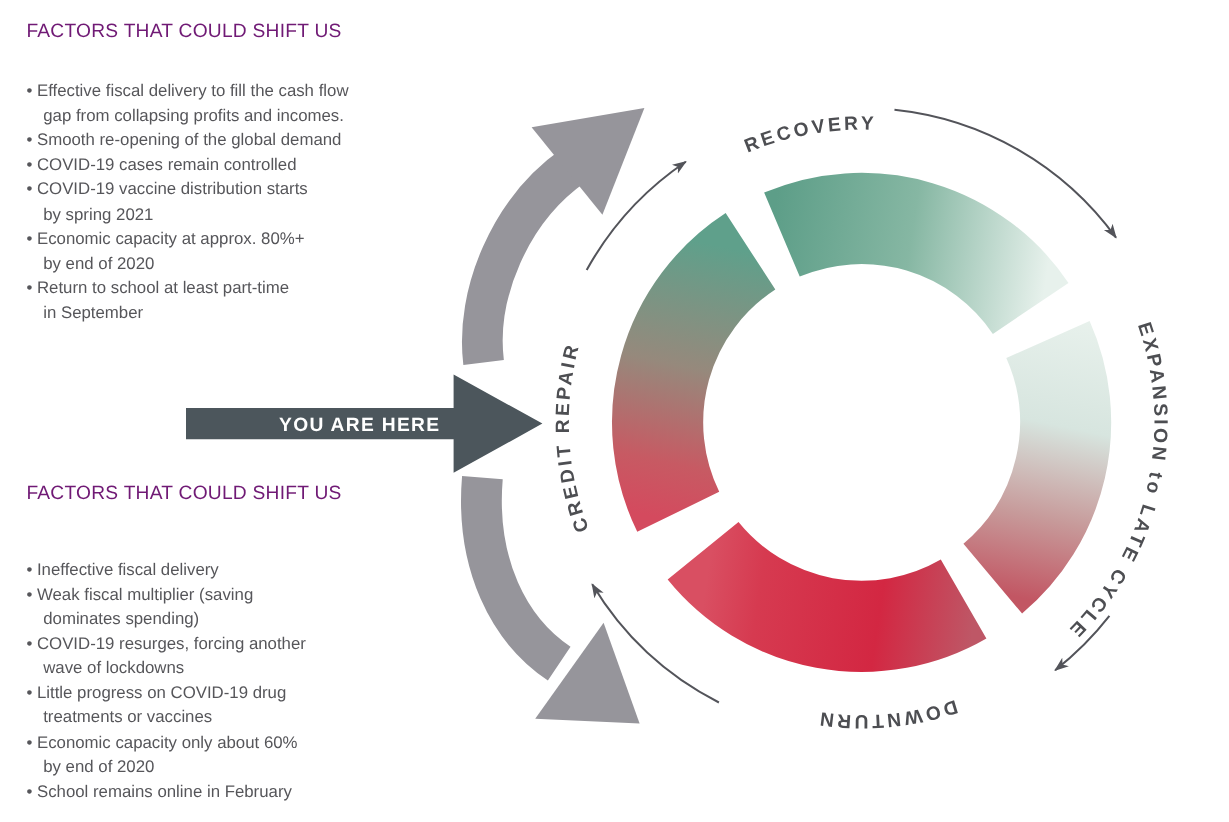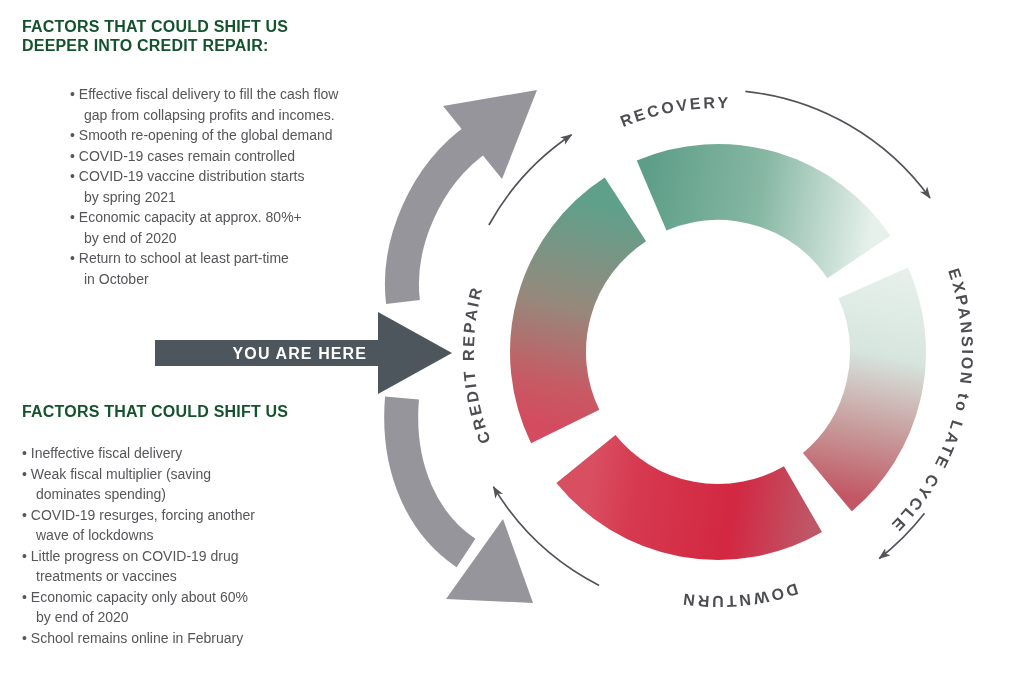--- a/index.html
+++ b/index.html
@@ -2,34 +2,34 @@
 <html><head>
 <meta charset="utf-8">
 <style>
   html,body{margin:0;padding:0;}
   body{
     width:1024px;height:685px;position:relative;background:#ffffff;overflow:hidden;
     font-family:"Liberation Sans", sans-serif;
   }
   .factors{position:absolute;width:408px;}
   .factors-heading{
-    font-size:16px;font-weight:bold;color:#14532d;line-height:19px;letter-spacing:0.2px;
+    font-size:16px;font-weight:normal;color:#701a75;line-height:19px;letter-spacing:0.2px;
   }
   .factors ul{
     list-style:none;margin:0;padding:0;
     font-size:14px;line-height:20.5px;color:#56565a;
   }
   .factors ul li{
     white-space:pre;padding-left:14px;text-indent:-14px;
   }
   .factors ul li::before{content:"\2022  ";}
   #factors-deeper{left:22px;top:17px;}
-  #factors-deeper ul{margin-top:29px;margin-left:48px;}
+  #factors-deeper ul{margin-top:29px;}
   #factors-back{left:22px;top:402px;}
-  #factors-back ul{margin-top:22px;}
+  #factors-back ul{margin-top:43px;}
   #cycle-svg{position:absolute;left:0;top:0;}
   .cycle-label{
     font-size:16px;font-weight:bold;letter-spacing:2.6px;fill:#4d4e52;
   }
   .you-are-here-label{
     font-size:16px;font-weight:bold;letter-spacing:1.1px;fill:#ffffff;
   }
 </style>
 </head>
 <body>
@@ -110,33 +110,32 @@
 
   <g>
     <path d="M155,340 H378 V312 L452,353 L378,394 V366 H155 Z" fill="#4c565c"></path>
     <text class="you-are-here-label" x="367" y="359" text-anchor="end">YOU ARE HERE</text>
   </g>
 </svg>
 
 <div id="factors-deeper" class="factors">
   <div class="factors-heading">
     <div>FACTORS THAT COULD SHIFT US</div>
-    <div>DEEPER INTO CREDIT REPAIR:</div>
   </div>
   <ul id="list-deeper">
       <li>Effective fiscal delivery to fill the cash flow
 gap from collapsing profits and incomes.</li>
       <li>Smooth re-opening of the global demand</li>
       <li>COVID-19 cases remain controlled</li>
       <li>COVID-19 vaccine distribution starts
 by spring 2021</li>
       <li>Economic capacity at approx. 80%+
 by end of 2020</li>
       <li>Return to school at least part-time
-in October</li>
+in September</li>
     </ul>
 </div>
 
 <div id="factors-back" class="factors">
   <div class="factors-heading">
     <div>FACTORS THAT COULD SHIFT US</div>
   </div>
   <ul id="list-back">
       <li>Ineffective fiscal delivery</li>
       <li>Weak fiscal multiplier (saving

